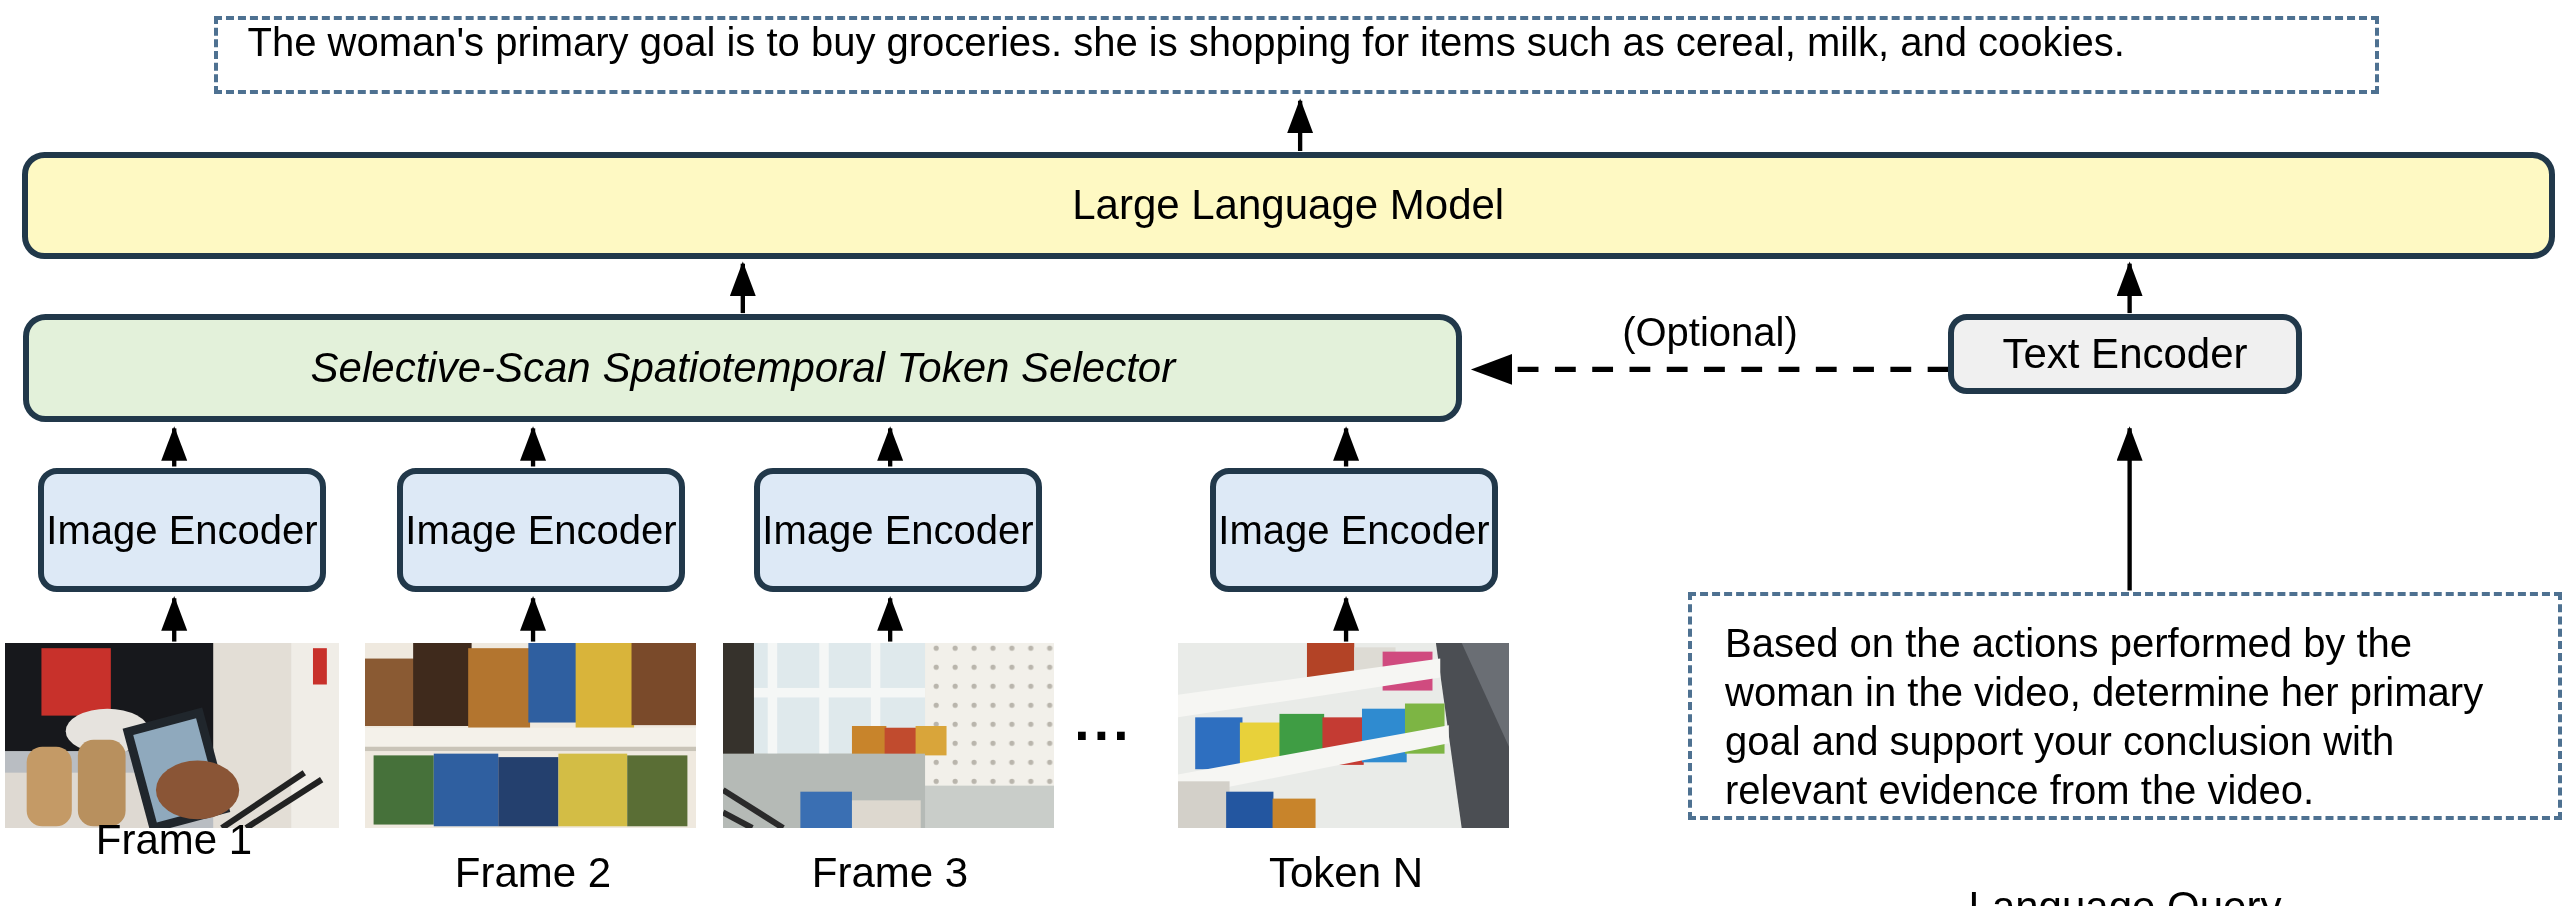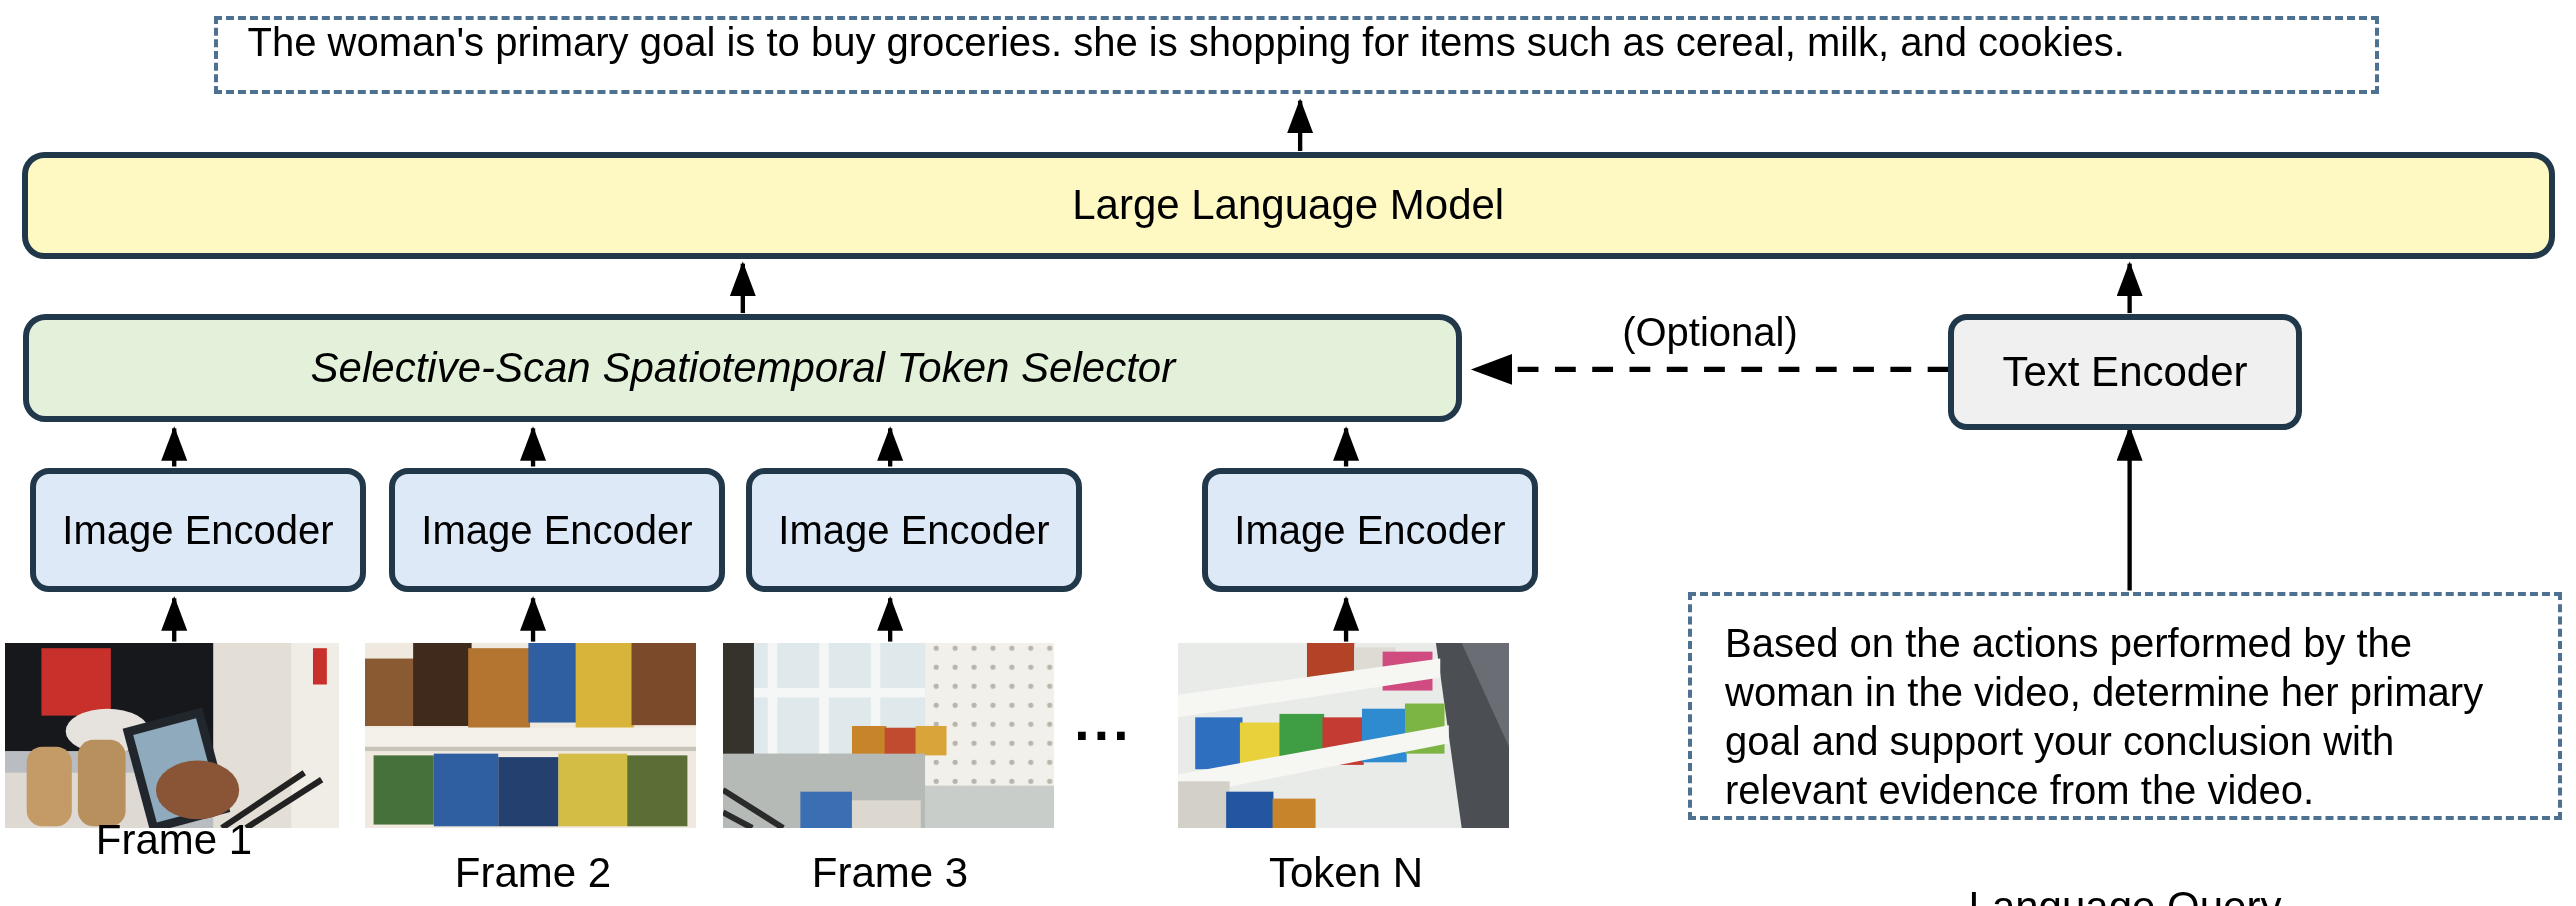--- a/index.html
+++ b/index.html
@@ -9,22 +9,22 @@
   }
   .arrows{position:absolute;left:0;top:0;width:2576px;height:907px;pointer-events:none;}
 
   .solid-box{
     position:absolute;border:6px solid #21384a;border-radius:22.5px;
     display:flex;align-items:center;justify-content:center;text-align:center;
     font-size:42px;line-height:1.25;box-sizing:border-box;
   }
   .llm-box{left:21.7px;top:152px;width:2533px;height:107px;background:#fef9c3;}
   .selector-box{left:23.4px;top:314px;width:1439px;height:108px;background:#e3f1da;font-style:italic;}
-  .text-encoder-box{left:1948px;top:314px;width:354px;height:116px;background:#f0f0f0;border-radius:19px;}
-  .encoder-box{top:468px;width:336px;height:124px;background:#dde9f6;border-radius:19px;font-size:40px;line-height:1.25;}
+  .text-encoder-box{left:1948px;top:314px;width:354px;height:80px;background:#f0f0f0;border-radius:19px;}
+  .encoder-box{top:468px;width:288px;height:124px;background:#dde9f6;border-radius:19px;font-size:40px;line-height:1.25;margin-left:8px;}
   .enc1{left:30px;} .enc2{left:389px;} .enc3{left:746px;} .enc4{left:1202px;}
 
   .dashed-box{
     position:absolute;border:4.3px dashed #4e7191;background:#ffffff;box-sizing:border-box;
   }
   .output-box{
     left:214px;top:15.6px;width:2165px;height:78px;
     display:flex;align-items:flex-start;padding-left:29.5px;font-size:40px;
   }
   .query-box{

